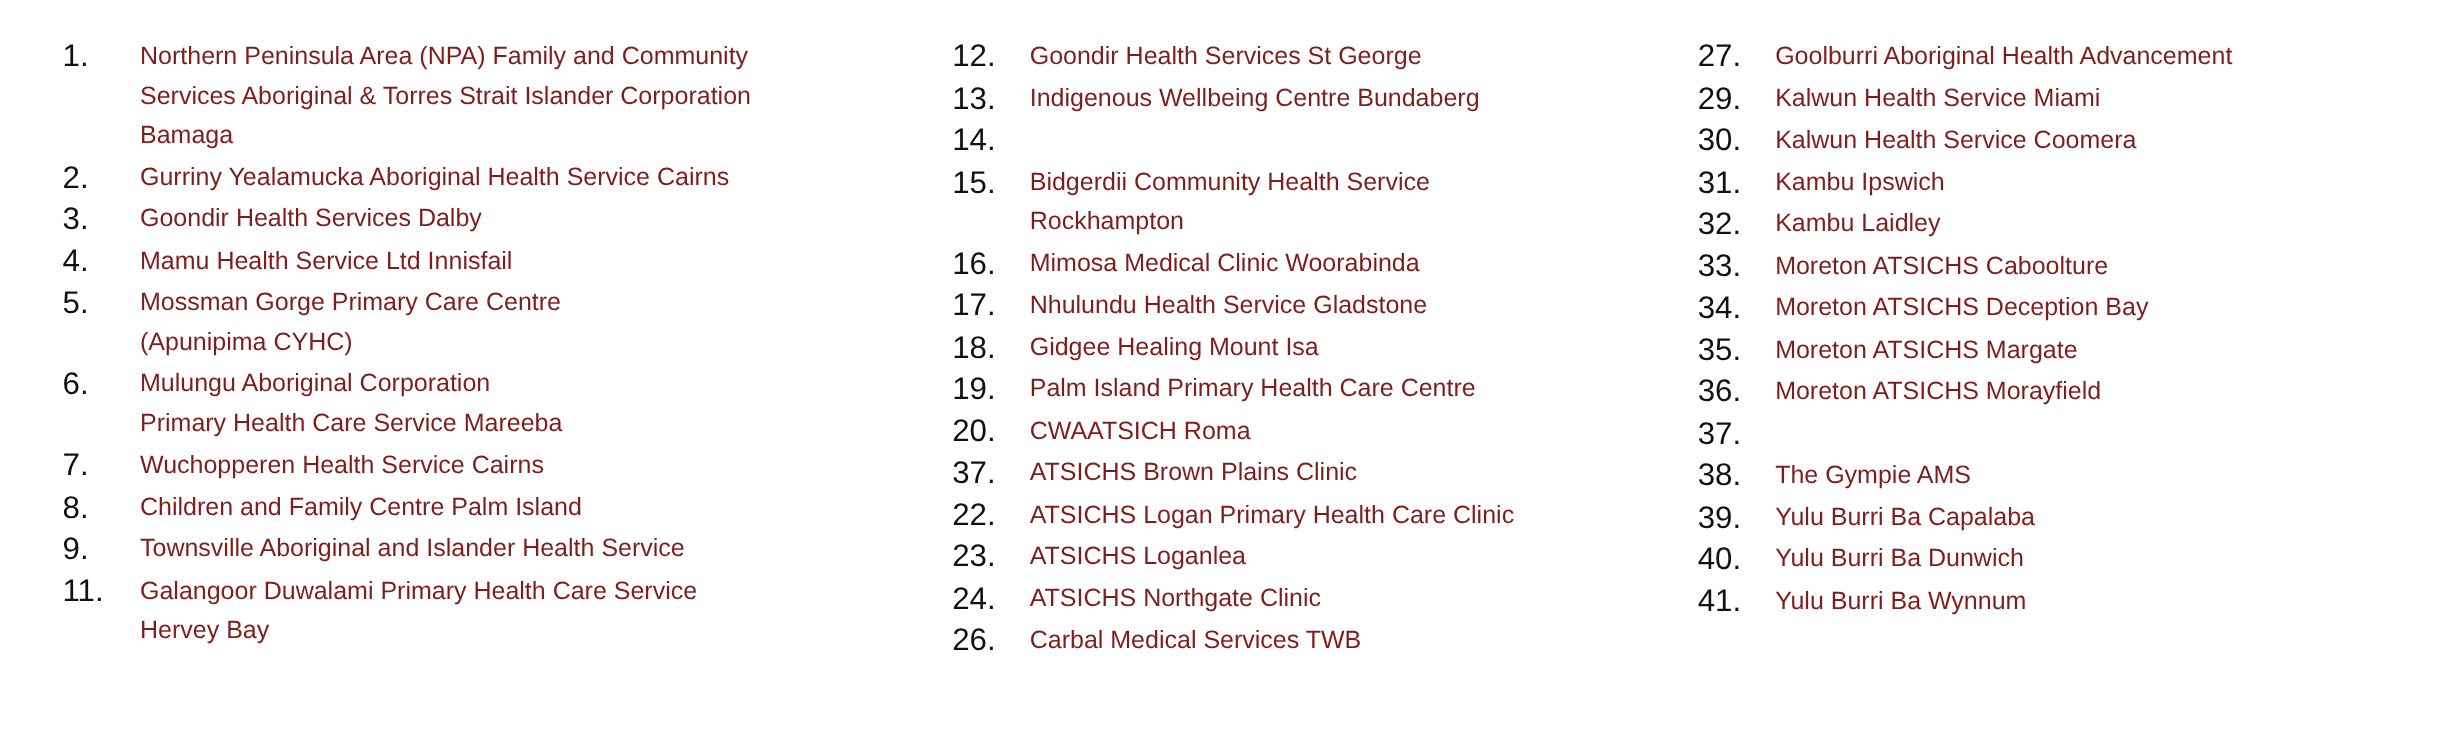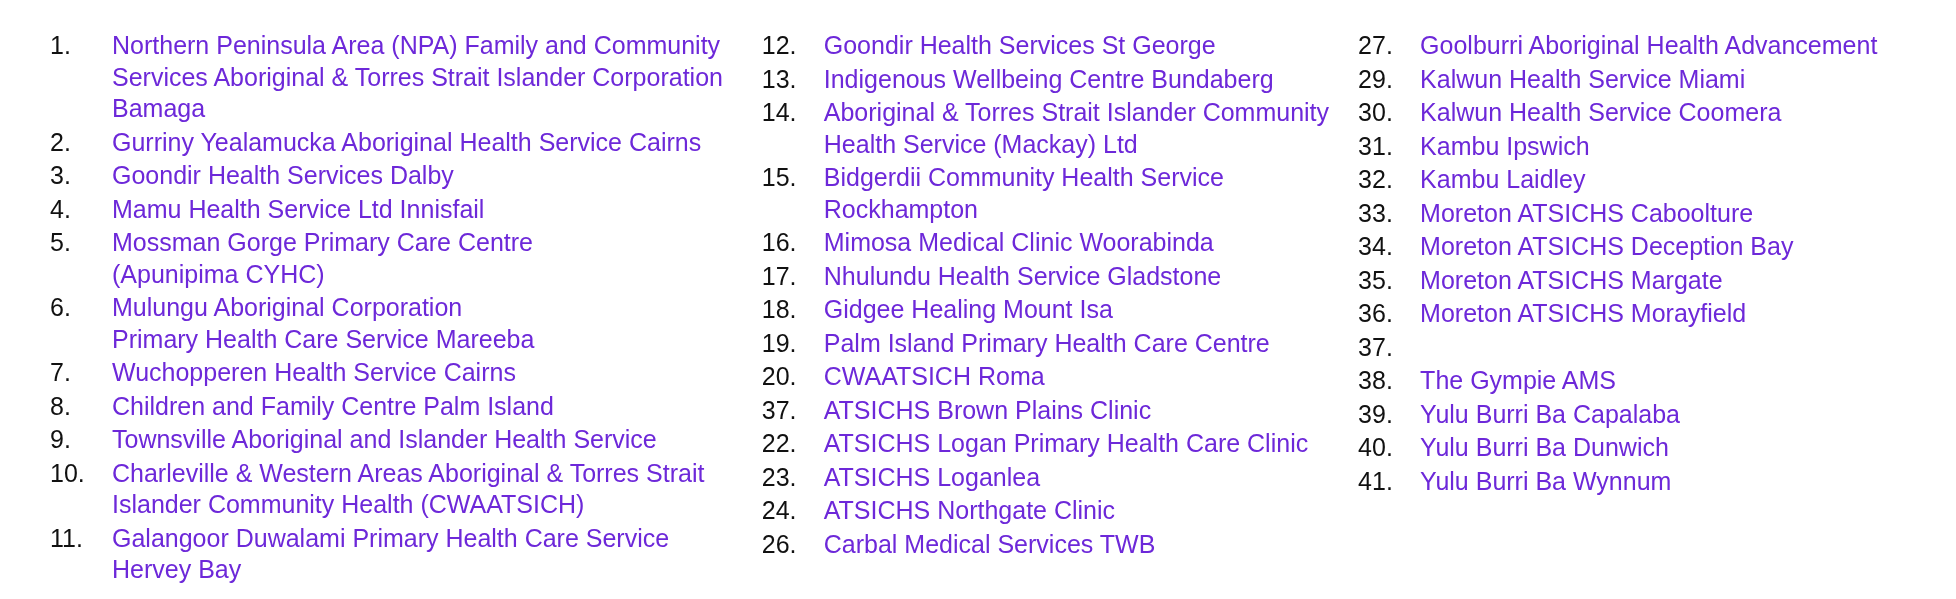--- a/index.html
+++ b/index.html
@@ -49,23 +49,23 @@
     font-size: 25px;
     line-height: 31.5px;
     color: #111111;
     white-space: nowrap;
   }
   .col-2 .num, .col-3 .num {
     width: 62px;
   }
   .text {
     flex: 1 1 auto;
-    font-size: 25px;
+    font-size: 20px;
     line-height: 31.5px;
-    color: #6d28d9;
+    color: #7f1d1d;
     white-space: pre-line;
   }
 </style>
 </head>
 <body>
 
 <div class="page">
 
   <div class="column col-1">
     <ul class="list">
@@ -103,46 +103,39 @@
       </li>
       <li class="item">
         <span class="num">8.</span>
         <span class="text">Children and Family Centre Palm Island</span>
       </li>
       <li class="item">
         <span class="num">9.</span>
         <span class="text">Townsville Aboriginal and Islander Health Service</span>
       </li>
       <li class="item">
-        <span class="num">10.</span>
-        <span class="text">Charleville &amp; Western Areas Aboriginal &amp; Torres Strait
-Islander Community Health (CWAATSICH)</span>
-      </li>
-      <li class="item">
         <span class="num">11.</span>
         <span class="text">Galangoor Duwalami Primary Health Care Service
 Hervey Bay</span>
       </li>
     </ul>
   </div>
 
   <div class="column col-2">
     <ul class="list">
       <li class="item">
         <span class="num">12.</span>
         <span class="text">Goondir Health Services St George</span>
       </li>
       <li class="item">
         <span class="num">13.</span>
         <span class="text">Indigenous Wellbeing Centre Bundaberg</span>
       </li>
       <li class="item">
         <span class="num">14.</span>
-        <span class="text">Aboriginal &amp; Torres Strait Islander Community
-Health Service (Mackay) Ltd</span>
       </li>
       <li class="item">
         <span class="num">15.</span>
         <span class="text">Bidgerdii Community Health Service
 Rockhampton</span>
       </li>
       <li class="item">
         <span class="num">16.</span>
         <span class="text">Mimosa Medical Clinic Woorabinda</span>
       </li>

